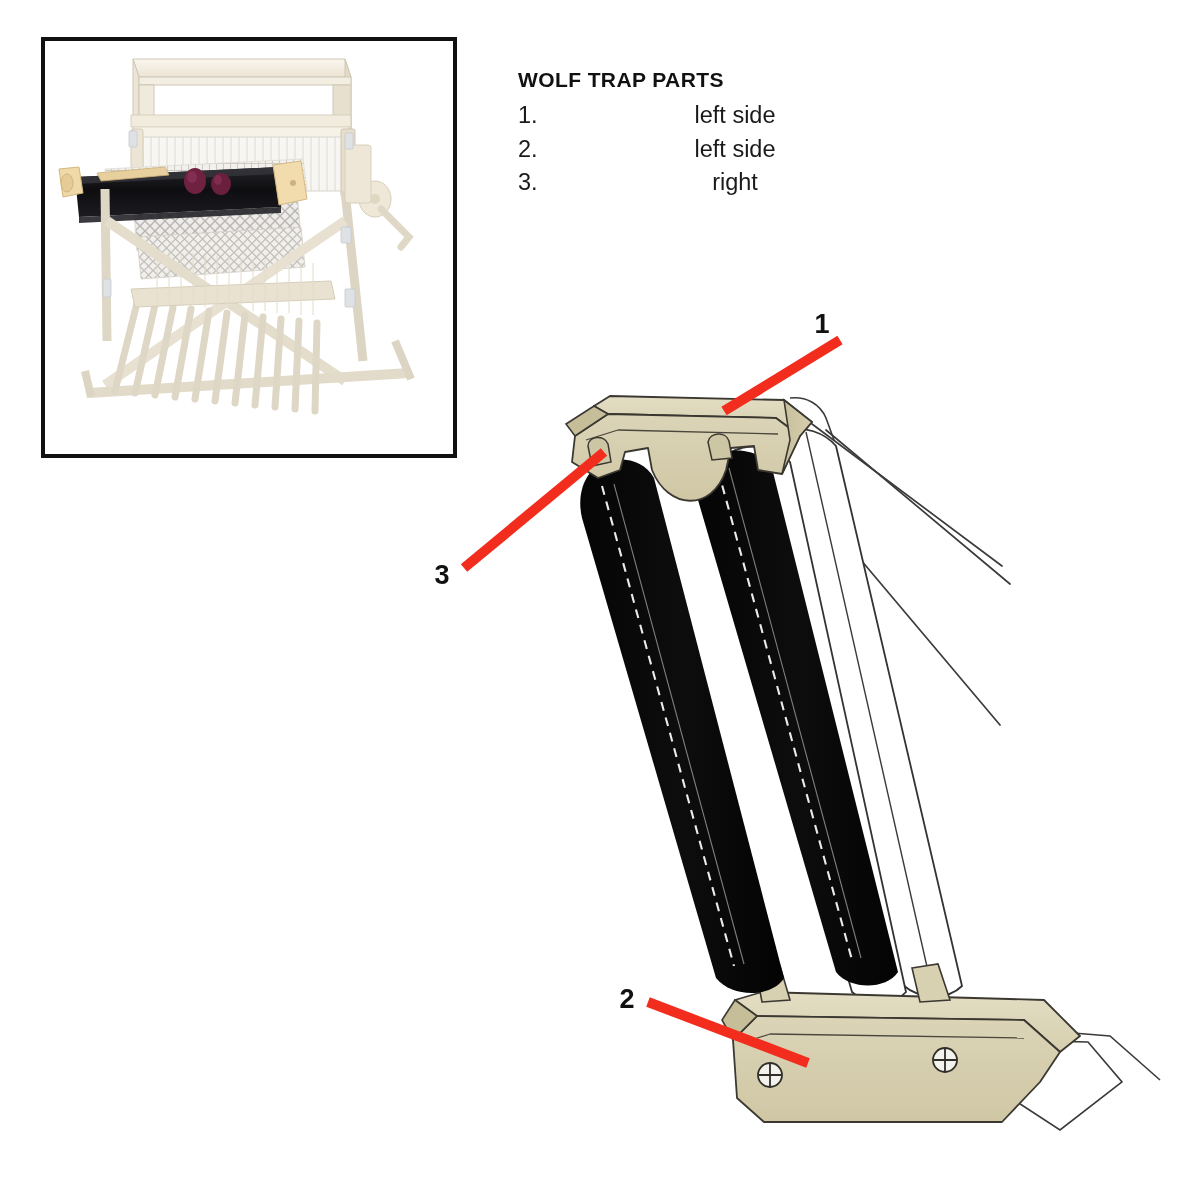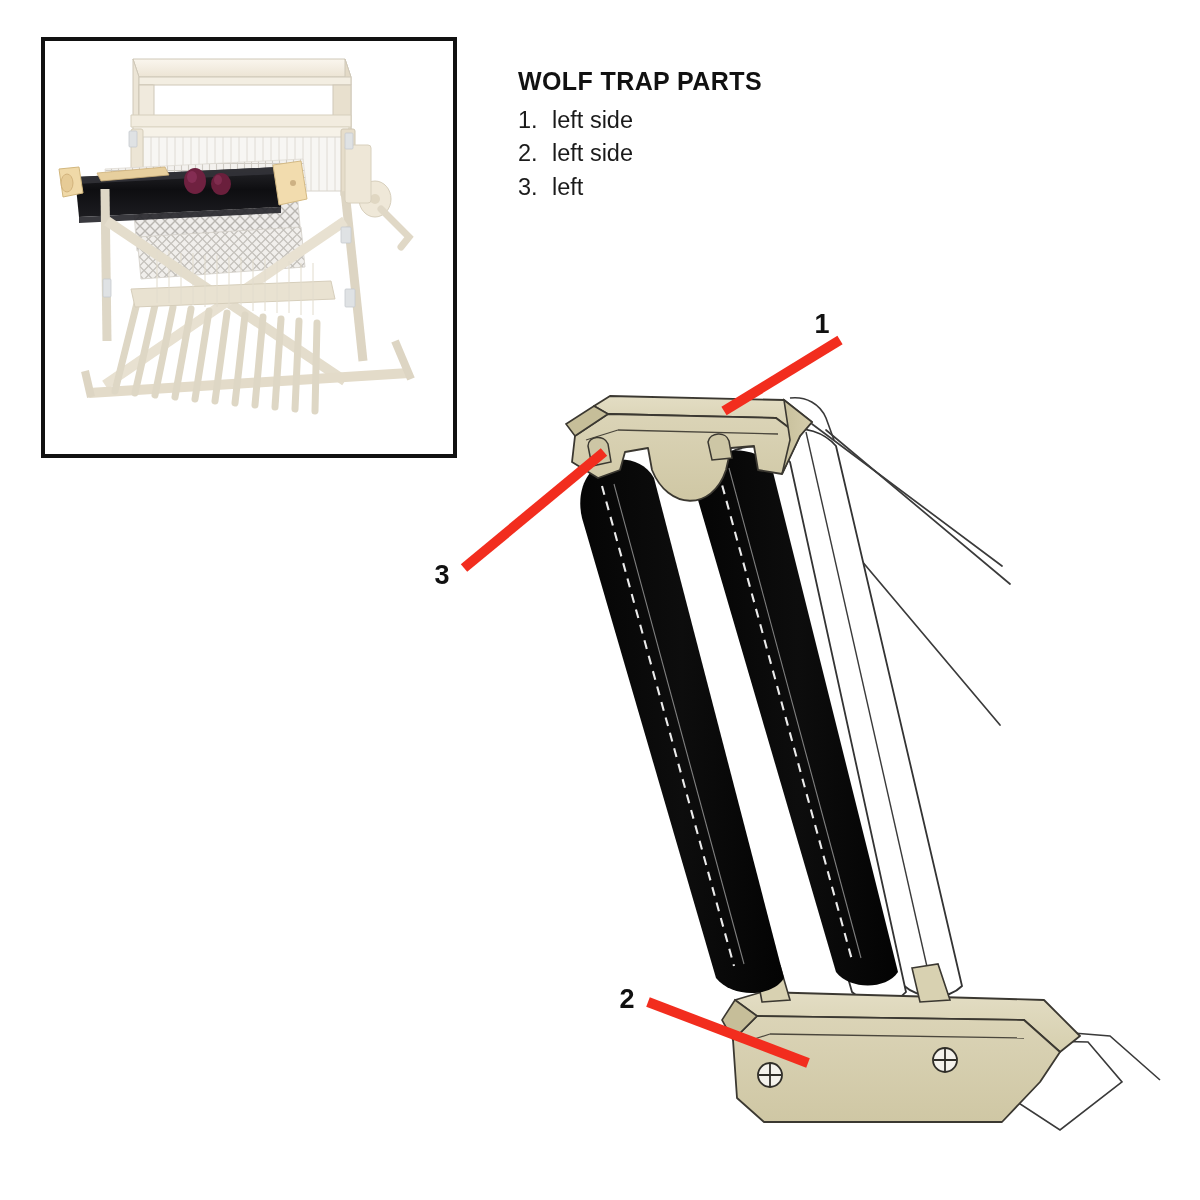--- a/index.html
+++ b/index.html
@@ -17,30 +17,30 @@
     border:4px solid #111;background:#fff;box-sizing:border-box;
     overflow:hidden;
   }
   #inset svg{display:block;width:100%;height:100%;}
 
   
   #parts-list{
     position:absolute;left:518px;top:68px;width:400px;
   }
   #parts-title{
-    font-size:25px;font-weight:bold;letter-spacing:.4px;
+    font-size:21px;font-weight:bold;letter-spacing:.4px;
     color:#111;margin:0 0 8px 0;line-height:1.1;
   }
   ol.parts{
     list-style:none;margin:0;padding:0;
     font-size:23.5px;color:#1a1a1a;line-height:1.43;
   }
   ol.parts li{display:flex;}
   ol.parts li .num{width:34px;flex:0 0 34px;}
-  ol.parts li .lbl{flex:1 1 auto;}
+  ol.parts li .lbl{flex:1 1 auto;text-align:center;}
 
   
   #drawing{position:absolute;left:0;top:0;width:1200px;height:1200px;
            pointer-events:none;}
   #drawing svg{display:block;width:1200px;height:1200px;}
 
   .callout-num{
     font-family:"Liberation Sans", sans-serif;
     font-size:27px;font-weight:bold;fill:#111;
   }
@@ -189,21 +189,21 @@
       <li>
         <span class="num">1.</span>
         <span class="lbl">left side</span>
       </li>
       <li>
         <span class="num">2.</span>
         <span class="lbl">left side</span>
       </li>
       <li>
         <span class="num">3.</span>
-        <span class="lbl">left</span>
+        <span class="lbl">right</span>
       </li>
     </ol>
   </div>
 
   <div id="drawing">
     <svg viewBox="0 0 1200 1200">
       <defs>
         <linearGradient id="barTop" x1="0" y1="0" x2="0" y2="1">
           <stop offset="0" stop-color="#e3ddc4"></stop>
             <stop offset="1" stop-color="#d6cfae"></stop>

